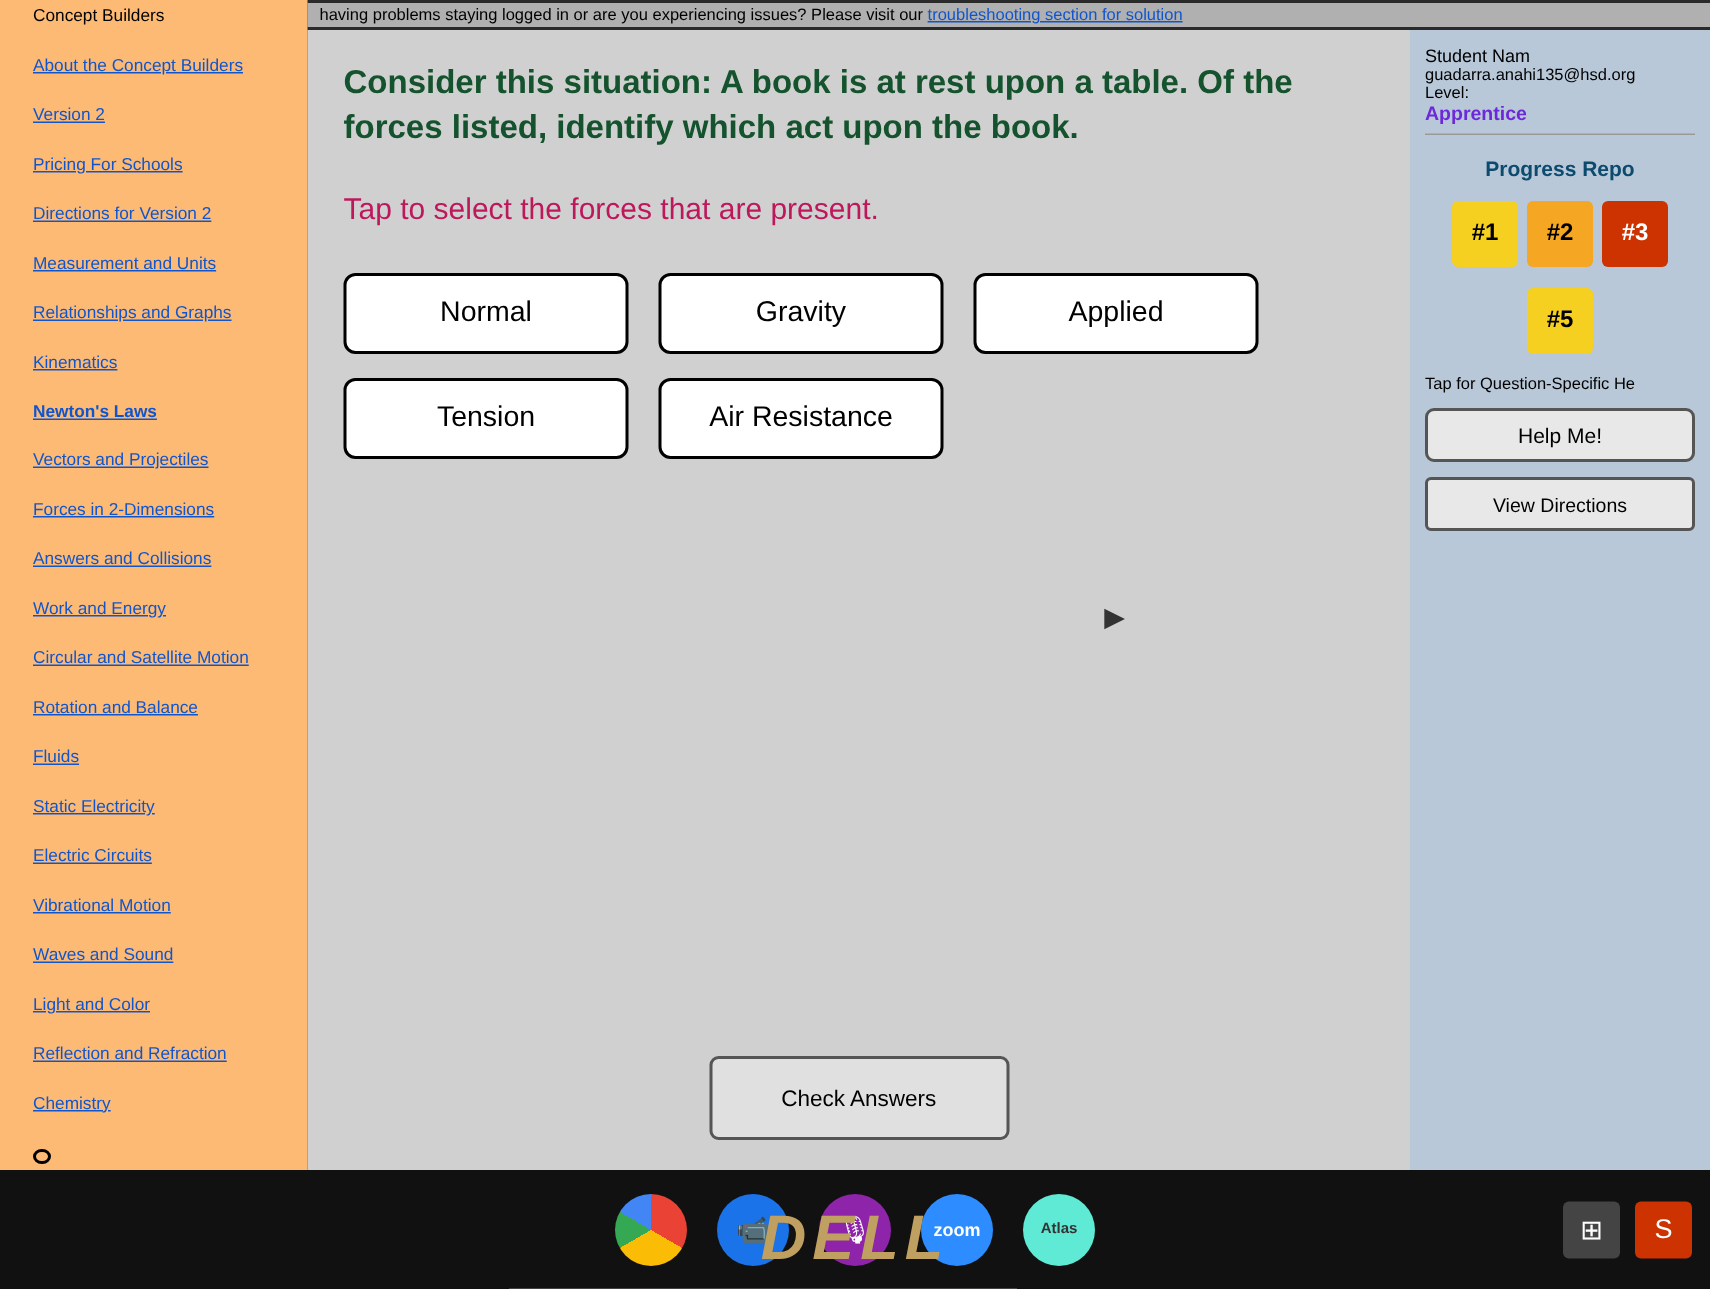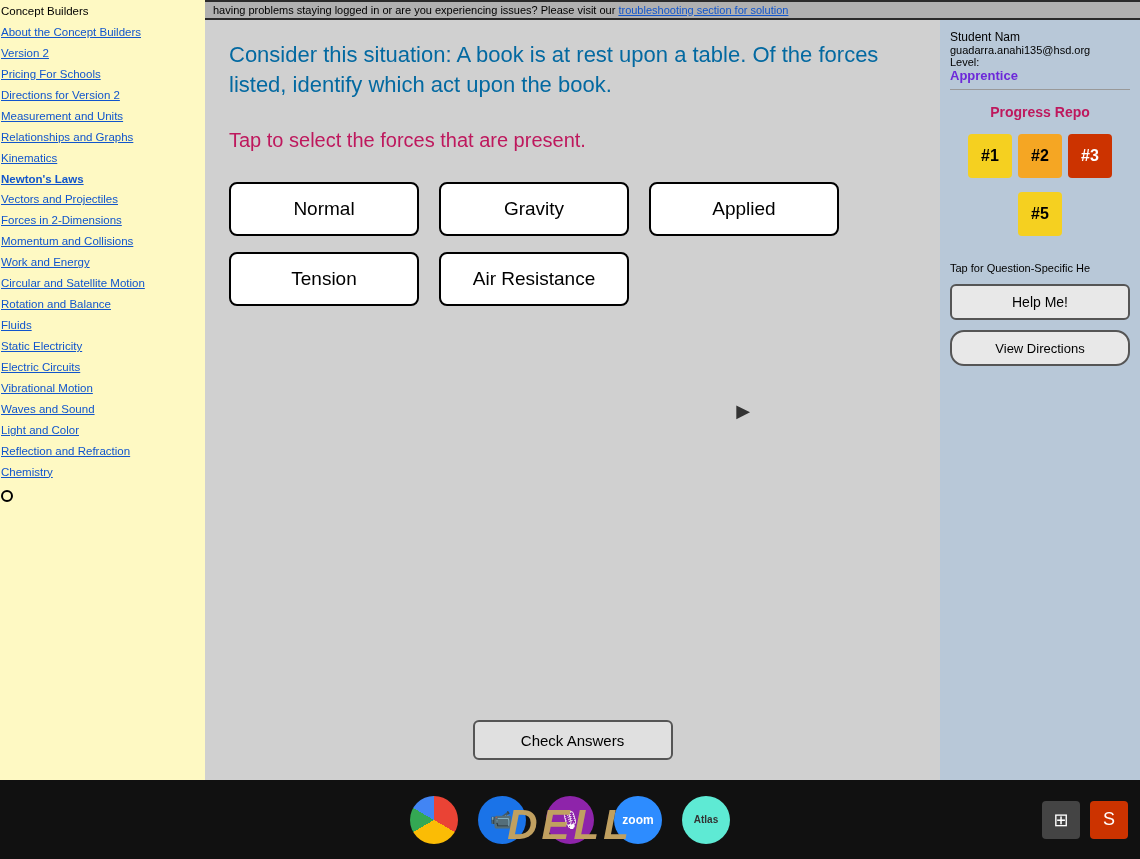--- a/index.html
+++ b/index.html
@@ -18,25 +18,25 @@
       height: 780px;
       background: #2a2a2a;
       display: flex;
       flex-direction: row;
       position: relative;
     }
 
     
     .sidebar {
       width: 205px;
-      background: #fef9c3;
-      padding: 4px 1px;
+      background: #fdba74;
+      padding: 4px 22px;
       display: flex;
       flex-direction: column;
-      gap: 6px;
+      gap: 18px;
       overflow: hidden;
       font-size: 12px;
       color: #1a1aff;
     }
 
     .sidebar-item {
       cursor: pointer;
       color: #1155cc;
       text-decoration: underline;
       line-height: 1.3;
@@ -74,22 +74,22 @@
       background: #d0d0d0;
       margin-top: 20px;
       padding: 20px 24px;
       display: flex;
       flex-direction: column;
       position: relative;
     }
 
     .question-text {
       font-size: 22px;
-      font-weight: normal;
-      color: #0369a1;
+      font-weight: bold;
+      color: #14532d;
       line-height: 1.35;
       margin-bottom: 30px;
       max-width: 680px;
     }
 
     .instruction-text {
       font-size: 20px;
       color: #be185d;
       margin-bottom: 30px;
     }
@@ -117,21 +117,21 @@
       font-weight: normal;
       cursor: pointer;
       display: flex;
       align-items: center;
       justify-content: center;
       color: #000;
     }
 
     .check-answers-btn {
       width: 200px;
-      height: 40px;
+      height: 56px;
       background: #e0e0e0;
       border: 2px solid #555;
       border-radius: 6px;
       font-size: 15px;
       cursor: pointer;
       position: absolute;
       bottom: 20px;
       left: 50%;
       transform: translateX(-50%);
     }
@@ -162,21 +162,21 @@
       font-size: 11px;
       color: #000;
     }
     .student-level {
       font-size: 13px;
       font-weight: bold;
       color: #6d28d9;
     }
 
     .progress-report-label {
-      color: #be185d;
+      color: #0c4a6e;
       font-weight: bold;
       font-size: 14px;
       text-align: center;
       margin-top: 4px;
     }
 
     .progress-numbers {
       display: flex;
       flex-direction: row;
       gap: 6px;
@@ -212,40 +212,40 @@
       border-radius: 4px;
       cursor: pointer;
       background: #f5d020;
       margin-top: 4px;
     }
 
     .question-specific-help {
       font-size: 11px;
       color: #000;
       text-align: left;
-      margin-top: 16px;
+      margin-top: 4px;
     }
 
     .help-me-btn {
       width: 100%;
       height: 36px;
       background: #e8e8e8;
       border: 2px solid #555;
       border-radius: 6px;
       font-size: 14px;
       cursor: pointer;
       font-weight: normal;
     }
 
     .view-directions-btn {
       width: 100%;
       height: 36px;
       background: #e8e8e8;
       border: 2px solid #555;
-      border-radius: 14px;
+      border-radius: 4px;
       font-size: 13px;
       cursor: pointer;
     }
 
     
     .taskbar {
       width: 1140px;
       height: 79px;
       background: #111;
       display: flex;
@@ -341,21 +341,21 @@
     <div class="sidebar-item">About the Concept Builders</div>
     <div class="sidebar-item">Version 2</div>
     <div class="sidebar-item">Pricing For Schools</div>
     <div class="sidebar-item">Directions for Version 2</div>
     <div class="sidebar-item">Measurement and Units</div>
     <div class="sidebar-item">Relationships and Graphs</div>
     <div class="sidebar-item">Kinematics</div>
     <div class="sidebar-item bold">Newton's Laws</div>
     <div class="sidebar-item">Vectors and Projectiles</div>
     <div class="sidebar-item">Forces in 2-Dimensions</div>
-    <div class="sidebar-item">Momentum and Collisions</div>
+    <div class="sidebar-item">Answers and Collisions</div>
     <div class="sidebar-item">Work and Energy</div>
     <div class="sidebar-item">Circular and Satellite Motion</div>
     <div class="sidebar-item">Rotation and Balance</div>
     <div class="sidebar-item">Fluids</div>
     <div class="sidebar-item">Static Electricity</div>
     <div class="sidebar-item">Electric Circuits</div>
     <div class="sidebar-item">Vibrational Motion</div>
     <div class="sidebar-item">Waves and Sound</div>
     <div class="sidebar-item">Light and Color</div>
     <div class="sidebar-item">Reflection and Refraction</div>

